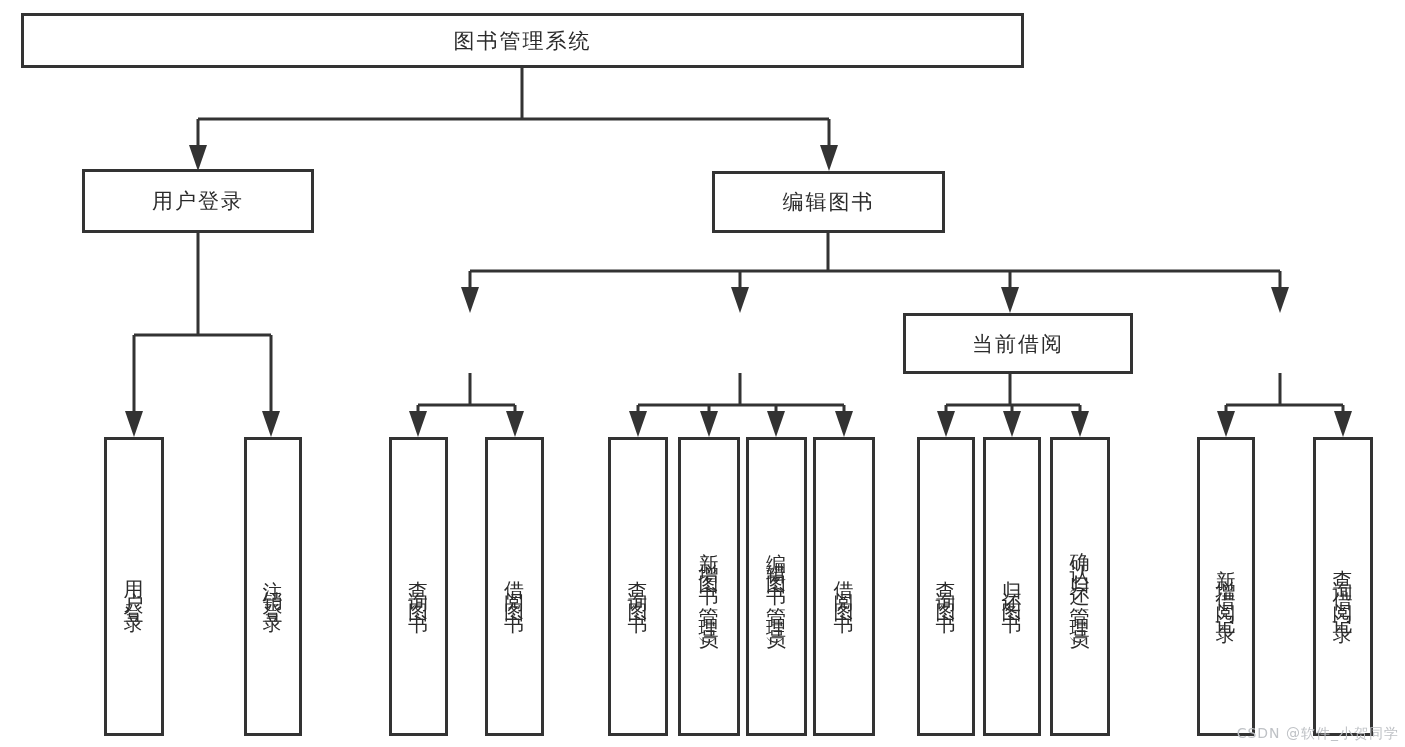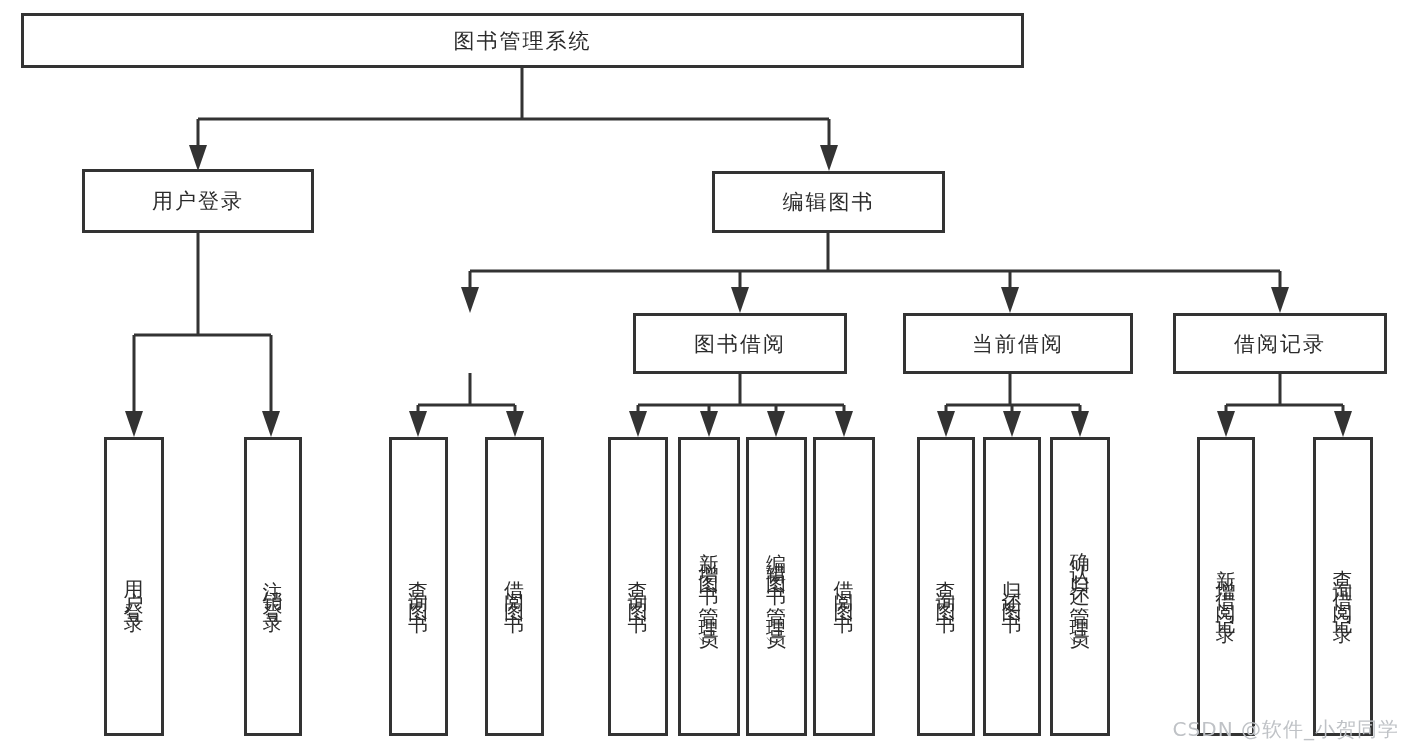--- a/index.html
+++ b/index.html
@@ -28,21 +28,21 @@
     text-orientation:mixed;
     letter-spacing:11px;
     font-size:20px;
     line-height:1;
     white-space:nowrap;
   }
   .watermark{
     position:absolute;
     right:6px;
     bottom:4px;
-    font-size:20px;
+    font-size:14px;
     letter-spacing:1px;
     color:#bfc2c6;
     pointer-events:none;
   }
 </style>
 </head>
 <body>
 
 <div class="stage">
 
@@ -90,28 +90,22 @@
     <span>图书管理系统</span>
   </div>
 
   <div class="node" style="left:82px;top:169px;width:232px;height:64px">
     <span>用户登录</span>
   </div>
   <div class="node" style="left:712px;top:171px;width:233px;height:62px">
     <span>编辑图书</span>
   </div>
 
-  <div class="node" style="left:633px;top:313px;width:214px;height:61px">
-    <span>图书借阅</span>
-  </div>
   <div class="node" style="left:903px;top:313px;width:230px;height:61px">
     <span>当前借阅</span>
-  </div>
-  <div class="node" style="left:1173px;top:313px;width:214px;height:61px">
-    <span>借阅记录</span>
   </div>
 
   <div class="node" style="left:104px;top:437px;width:60px;height:299px">
     <span class="vt">用户登录</span>
   </div>
   <div class="node" style="left:244px;top:437px;width:58px;height:299px">
     <span class="vt">注销登录</span>
   </div>
 
   <div class="node" style="left:389px;top:437px;width:59px;height:299px">

